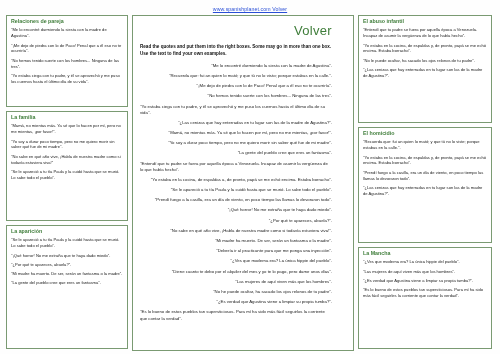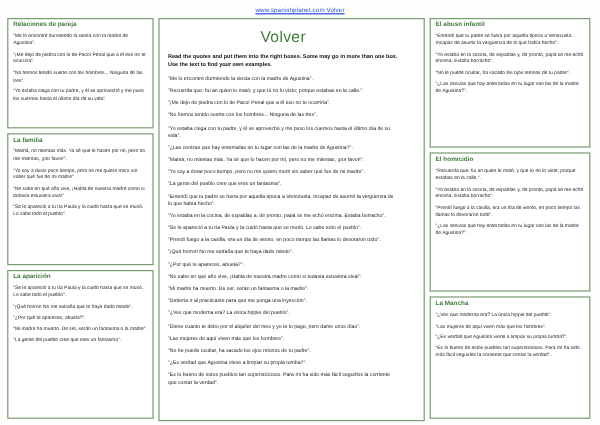--- a/index.html
+++ b/index.html
@@ -64,20 +64,21 @@
     margin: 0 0 3.4px 0;
   }
   .center-box {
     border: 0.7px solid #7a9a72;
     box-sizing: border-box;
     height: 100%;
     padding: 5px 21px 5px 7px;
     background: #ffffff;
     display: flex;
     flex-direction: column;
+    align-items: flex-end;
   }
   .main-title {
     text-align: center;
     font-size: 13px;
     color: #3f7d3a;
     font-weight: normal;
     margin: 2px 0 6px 0;
     letter-spacing: 0.3px;
   }
   .instructions {

